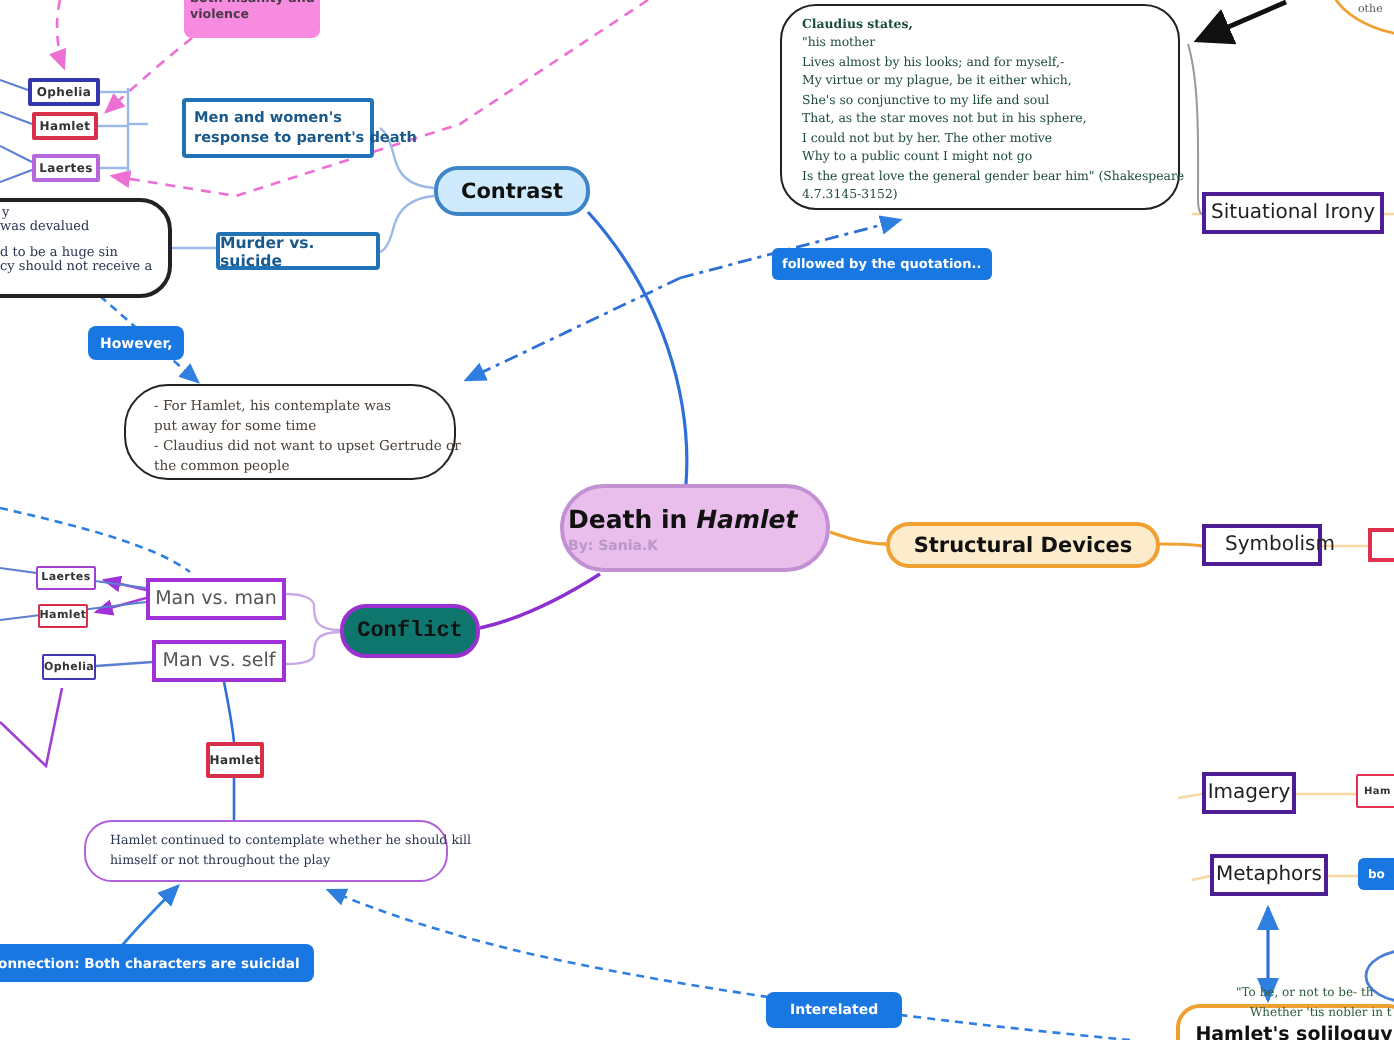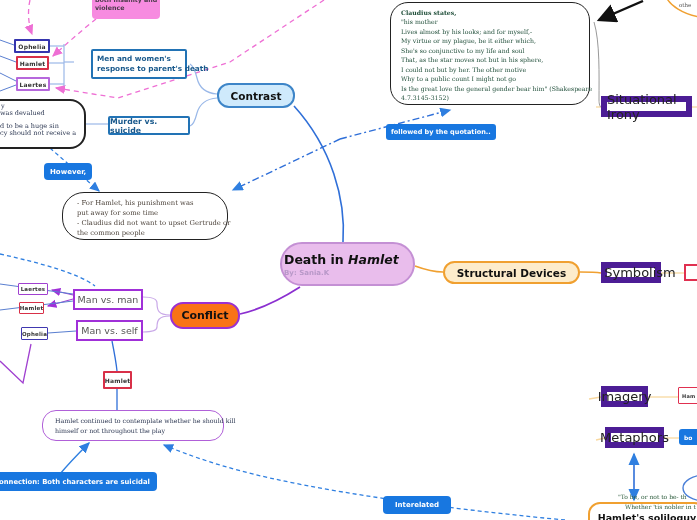--- a/index.html
+++ b/index.html
@@ -13,22 +13,22 @@
         justify-content:center;font-size:6px;font-weight:bold;color:#333;z-index:2;
         letter-spacing:.2px;border-radius:1px;}
   .chip-sm{border-width:1.5px;font-size:5.5px;}
   
   .blue-label{position:absolute;background:#1877e0;color:#fff;font-weight:bold;border-radius:4px;
         display:flex;align-items:center;justify-content:center;z-index:3;white-space:nowrap;}
   
   .node{position:absolute;display:flex;align-items:center;justify-content:center;font-weight:bold;
         color:#111;z-index:2;border:2px solid;}
   
-  .obox{position:absolute;background:#fff;border:6px solid #4c1d95;color:#222;display:flex;
-        align-items:center;justify-content:center;z-index:2;font-size:13px;}
+  .obox{position:absolute;background:#fff;border:2px solid #4c1d95;color:#222;display:flex;
+        align-items:center;justify-content:center;z-index:2;font-size:10px;}
   
   .bbox{position:absolute;background:#fff;border:2.5px solid #2273b5;color:#19598c;font-weight:bold;
         z-index:2;}
   
   .pbox{position:absolute;background:#fff;border:2.5px solid #a030d8;color:#555;z-index:2;
         display:flex;align-items:center;justify-content:center;font-size:9.5px;}
   
   .serifbox{position:absolute;background:#fff;border:2px solid #222;z-index:2;
         font-family:"DejaVu Serif",serif;}
   .serifbox span{display:block;white-space:nowrap;}
@@ -146,21 +146,21 @@
   <span class="frag" style="left:0px;top:109px;font-size:6.5px;color:#2a3550;">was devalued</span>
   <span class="frag" style="left:0px;top:122px;font-size:6.5px;color:#2a3550;">d to be a huge sin</span>
   <span class="frag" style="left:0px;top:129px;font-size:6.5px;color:#2a3550;">cy should not receive a</span>
 
   <div class="blue-label" style="left:44px;top:163px;height:17px;padding:0 6px;font-size:7px;">
     <span>However,</span>
     </div>
 
   <div class="serifbox" style="left:62px;top:192px;width:166px;height:48px;border-radius:22px;border-width:1.5px;
               font-size:6.8px;color:#4a4038;padding:6px 0 0 14px;line-height:1.45;">
-    <span>- For Hamlet, his punishment was</span>
+    <span>- For Hamlet, his contemplate was</span>
     <span>put away for some time</span>
     <span>- Claudius did not want to upset Gertrude or</span>
     <span>the common people</span>
   </div>
 
   <div class="serifbox" style="left:390px;top:2px;width:200px;height:103px;border-radius:18px;border-width:1.8px;
               font-size:6.2px;color:#1e4d38;padding:5px 0 0 10px;line-height:1.53;">
     <span style="font-weight:bold;">Claudius states,</span>
     <span>"his mother</span>
     <span>Lives almost by his looks; and for myself,-</span>
@@ -186,22 +186,22 @@
               border-radius:22px;flex-direction:column;align-items:flex-start;padding-left:2px;justify-content:center;">
     <span style="font-size:12.5px;color:#111;"><span>Death in </span><i>Hamlet</i></span>
     <span style="font-size:7px;color:#b898c8;margin-top:2px;">By: Sania.K</span>
   </div>
 
   <div class="node" style="left:443px;top:261px;width:137px;height:23px;background:#fdeccb;border-color:#f0a030;
               border-radius:12px;font-size:10.5px;">
     <span>Structural Devices</span>
     </div>
 
-  <div class="node" style="left:170px;top:302px;width:70px;height:27px;background:#f97316;border-color:#9b30d0;
-              border-radius:13px;font-size:11px;">
+  <div class="node" style="left:170px;top:302px;width:70px;height:27px;background:#0f766e;border-color:#9b30d0;
+              border-radius:13px;font-size:11px;font-family:Liberation Mono, monospace;">
     <span>Conflict</span>
     </div>
 
   <div class="pbox" style="left:73px;top:289px;width:70px;height:21px;">
     <span>Man vs. man</span>
     </div>
   <div class="pbox" style="left:76px;top:320px;width:67px;height:21px;">
     <span>Man vs. self</span>
     </div>
 

